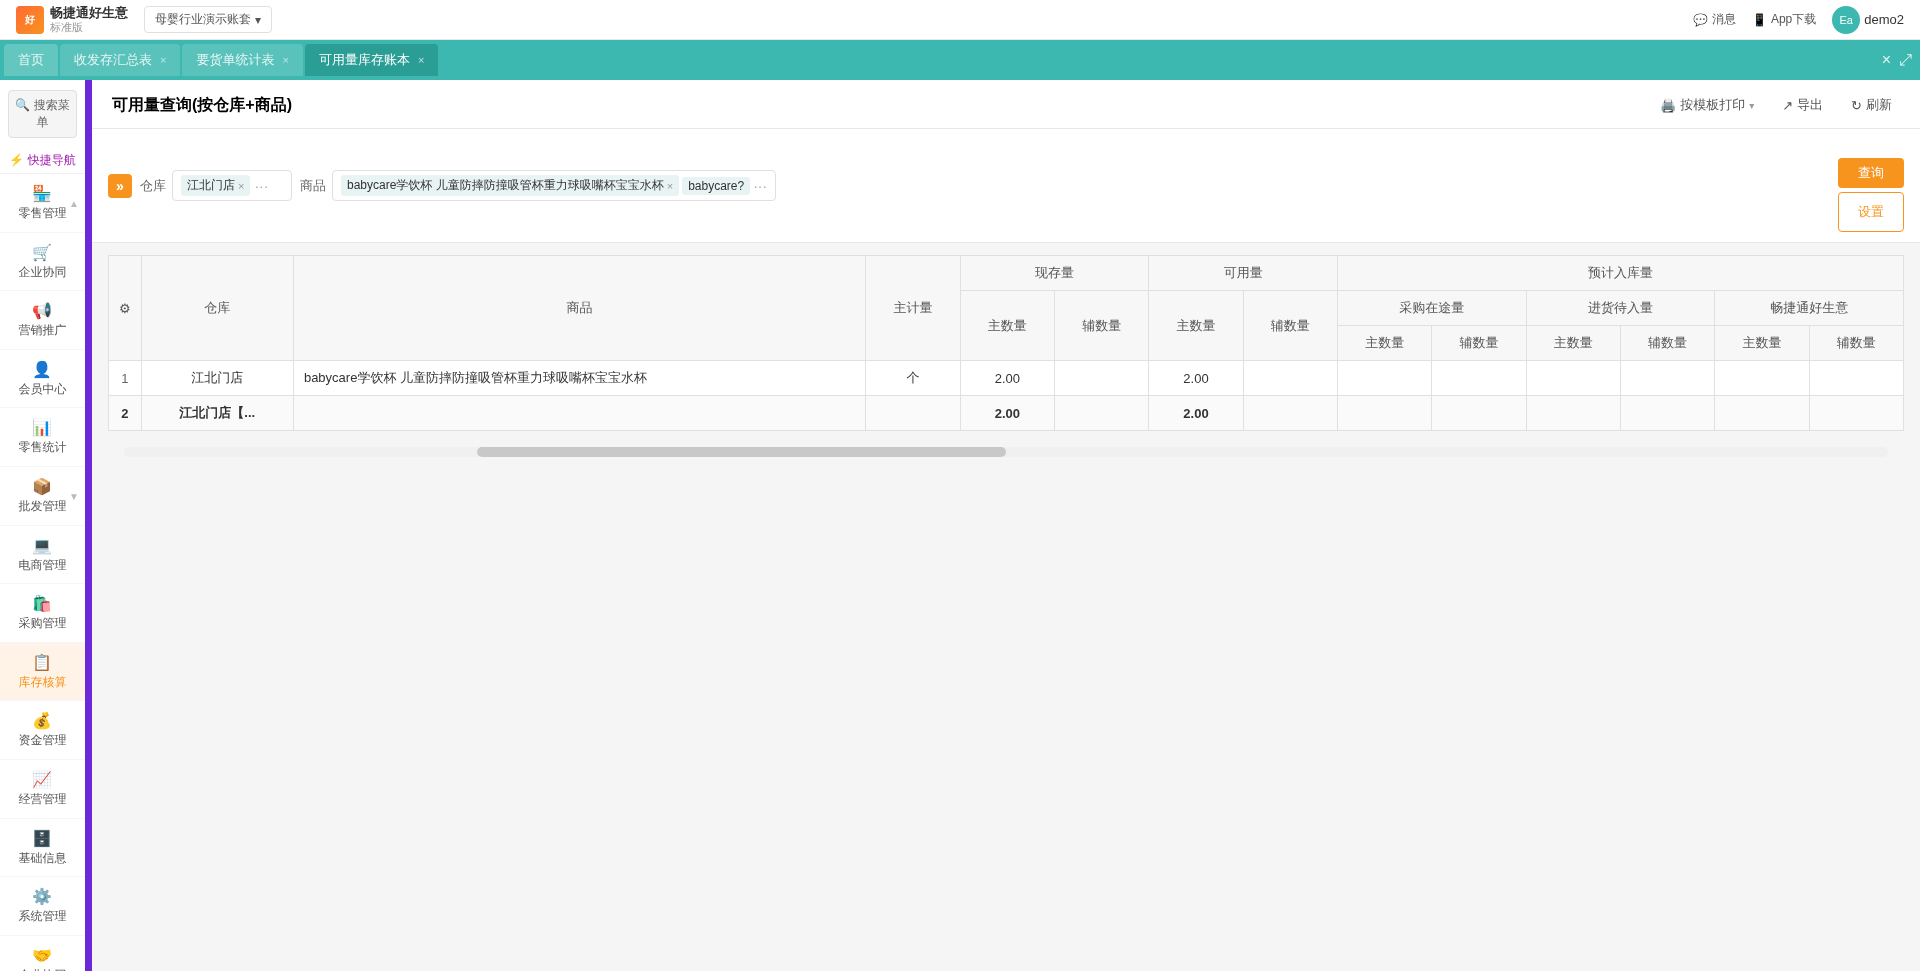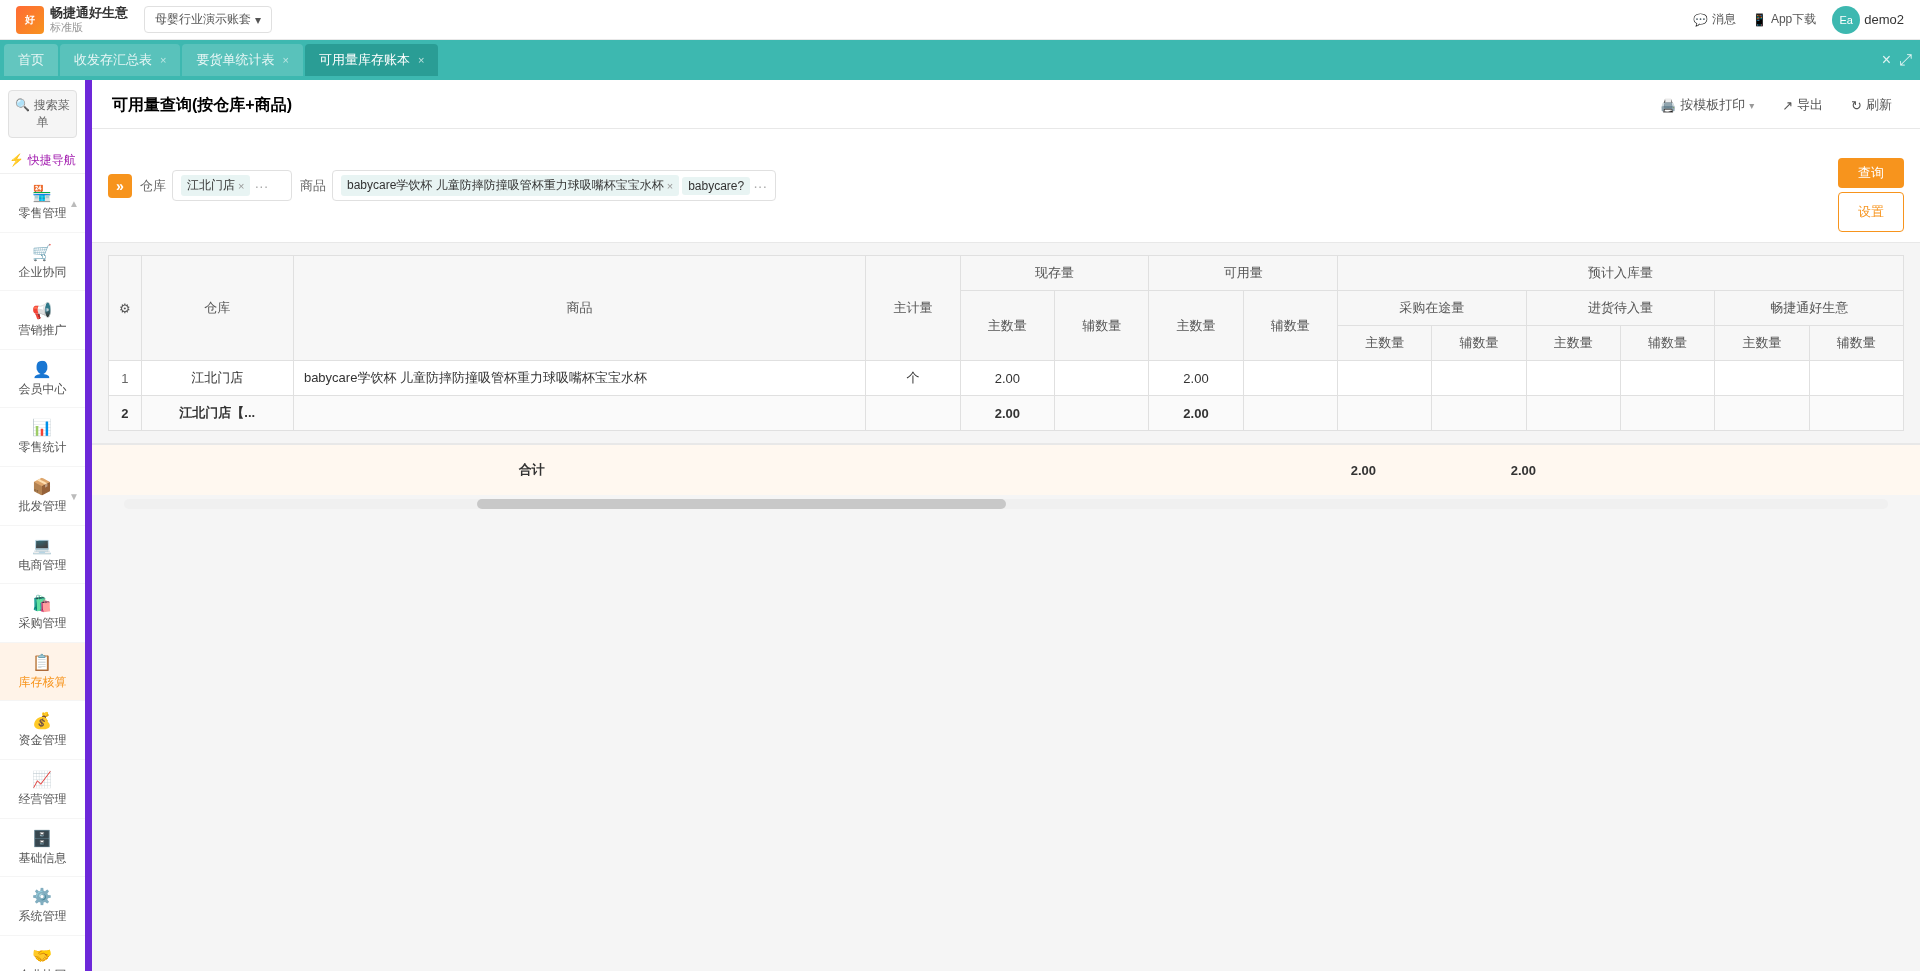--- a/index.html
+++ b/index.html
@@ -497,36 +497,20 @@
             <td></td>
             <td></td>
             <td></td>
             <td></td>
             <td></td>
           </tr>
         </tbody>
       </table>
     </div>
 
-    <div class="table-footer" style="position:sticky;bottom:0;background:#fff8f0;border-top:2px solid #e8e8e8;padding:8px 16px;">
-      <table class="data-table" style="background:#fff8f0;">
-        <tbody>
-            <tr>
-          <td style="width:32px;border:none;"></td>
-          <td style="border:none;font-weight:bold;">合计</td>
-          <td style="border:none;width:340px;"></td>
-          <td style="border:none;width:60px;"></td>
-          <td style="border:none;font-weight:bold;text-align:center;width:80px;">2.00</td>
-          <td style="border:none;width:80px;"></td>
-          <td style="border:none;font-weight:bold;text-align:center;width:80px;">2.00</td>
-          <td style="border:none;" colspan="7"></td>
-        </tr>
-      </tbody>
-        </table>
-    </div>
 
     <div style="padding:4px 16px 8px;">
       <div class="scroll-track">
         <div class="scroll-thumb"></div>
       </div>
     </div>
 
   </div>
 </div>
 

